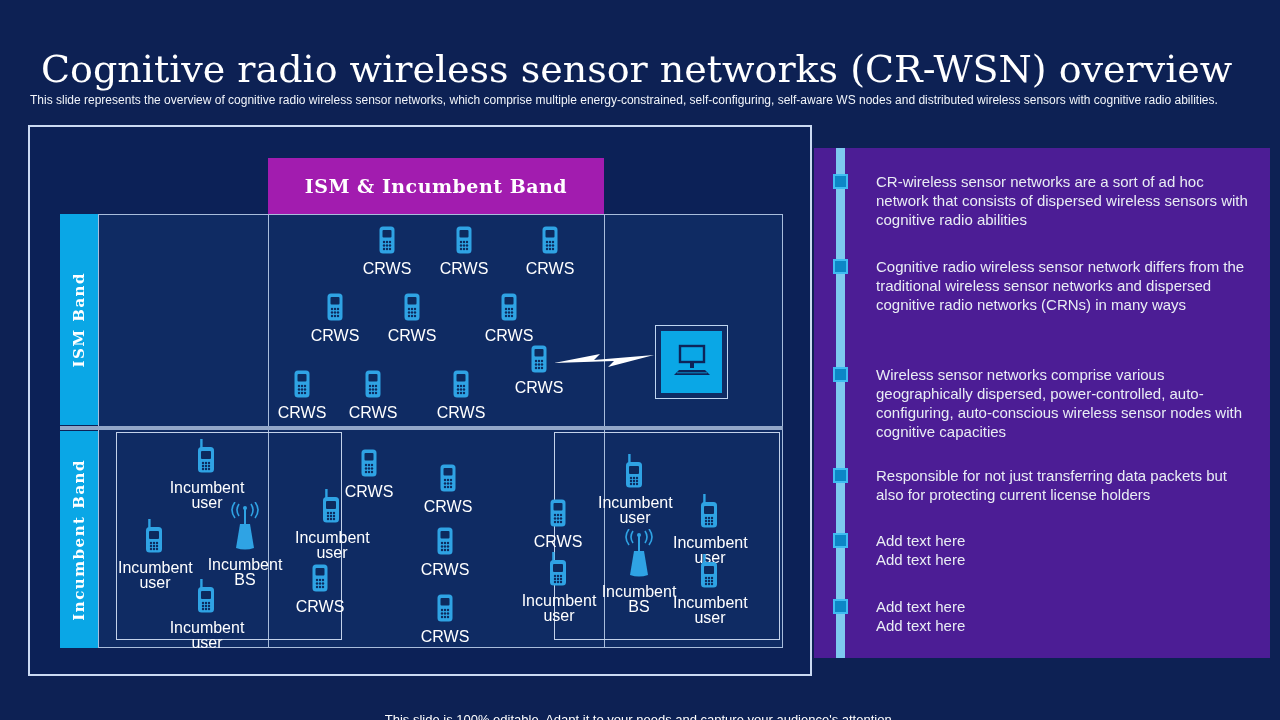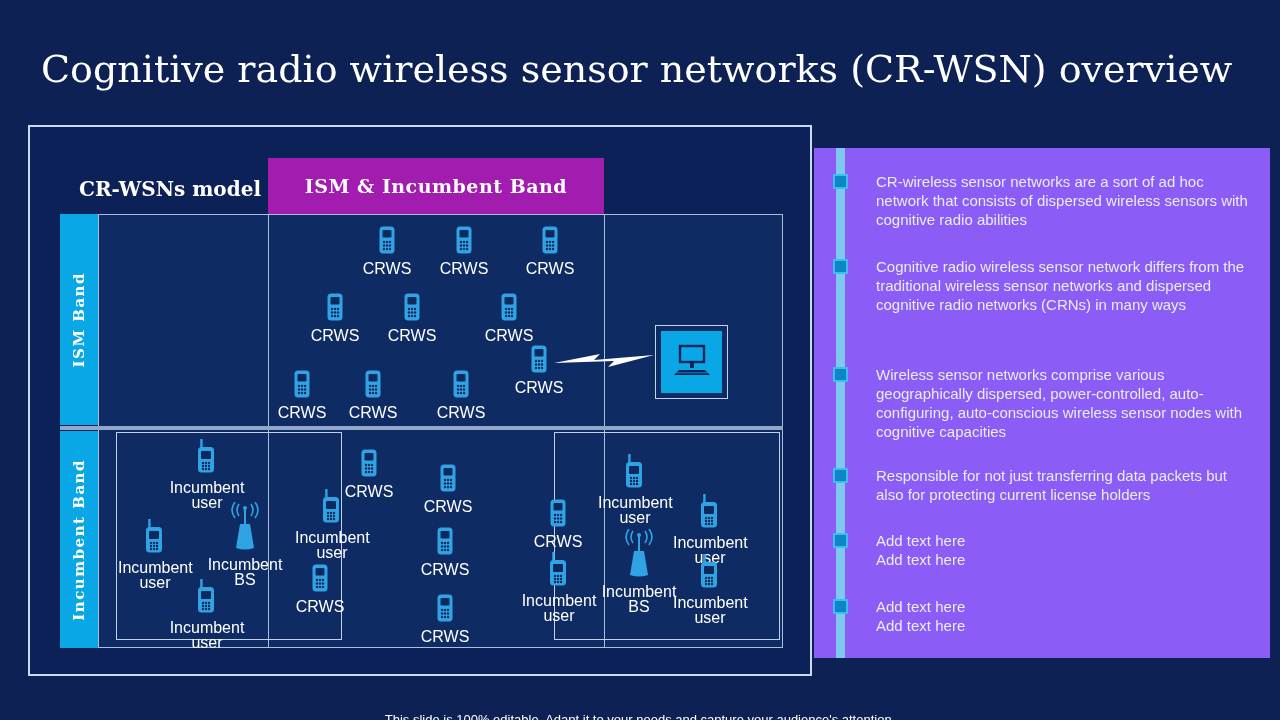--- a/index.html
+++ b/index.html
@@ -36,40 +36,40 @@
            border:1px solid #BFD5F0;display:flex;align-items:center;justify-content:center;}
   .computer-inner{width:61px;height:62px;background:#0AA7E6;display:flex;align-items:center;justify-content:center;}
   .lightning{position:absolute;left:524px;top:224px;width:100px;height:20px;}
 
   .node{position:absolute;transform:translateX(-50%);display:flex;flex-direction:column;
         align-items:center;}
   .node .nlabel{width:var(--lw,60px);margin-top:3px;text-align:center;color:#FFFFFF;
         font-size:16px;line-height:15px;white-space:normal;}
 
   
-  .panel{position:absolute;left:814px;top:148px;width:456px;height:510px;background:#8b5cf6;}
+  .panel{position:absolute;left:814px;top:148px;width:456px;height:510px;background:#4c1d95;}
   .accent{position:absolute;left:22px;top:0;width:9px;height:510px;background:#7EC9EF;}
   .bullet{position:absolute;left:0;width:456px;}
   .marker{position:absolute;left:19px;top:2px;width:11px;height:11px;
           background:#0C86C6;border:2px solid #3FBCF2;}
   .btext{display:block;margin-left:62px;width:378px;color:#E9EDF4;
          font-size:15px;line-height:19px;white-space:pre-line;}
 
   .footer{position:absolute;left:0;top:699px;width:1280px;text-align:center;
           color:#FFFFFF;font-size:13px;}
 </style>
 </head>
 <body>
 
 <div class="slide">
 
   <h1 class="title">Cognitive radio wireless sensor networks (CR-WSN) overview</h1>
+  <p class="subtitle">This slide represents the overview of cognitive radio wireless sensor networks, which comprise multiple energy-constrained, self-configuring, self-aware WS nodes and distributed wireless sensors with cognitive radio abilities.</p>
 
   <div class="diagram">
-    <div class="model-label">CR-WSNs model</div>
     <div class="band-header">ISM &amp; Incumbent Band</div>
 
     <div class="band-area"></div>
     <div class="col-line col-a"></div>
     <div class="col-line col-b"></div>
     <div class="divider-h"></div>
 
     <div class="sidebar sb-ism">
       <span>ISM Band</span>
     </div>

